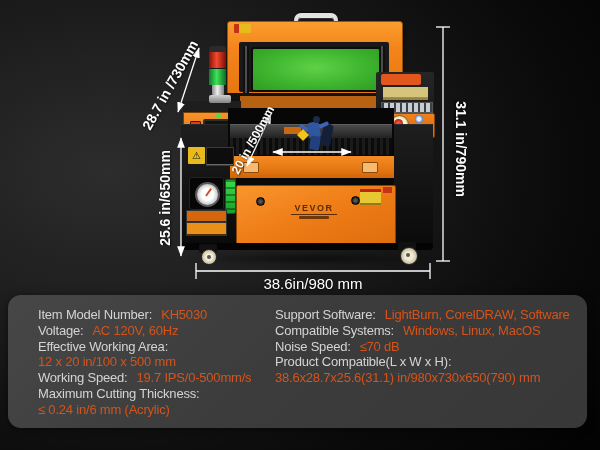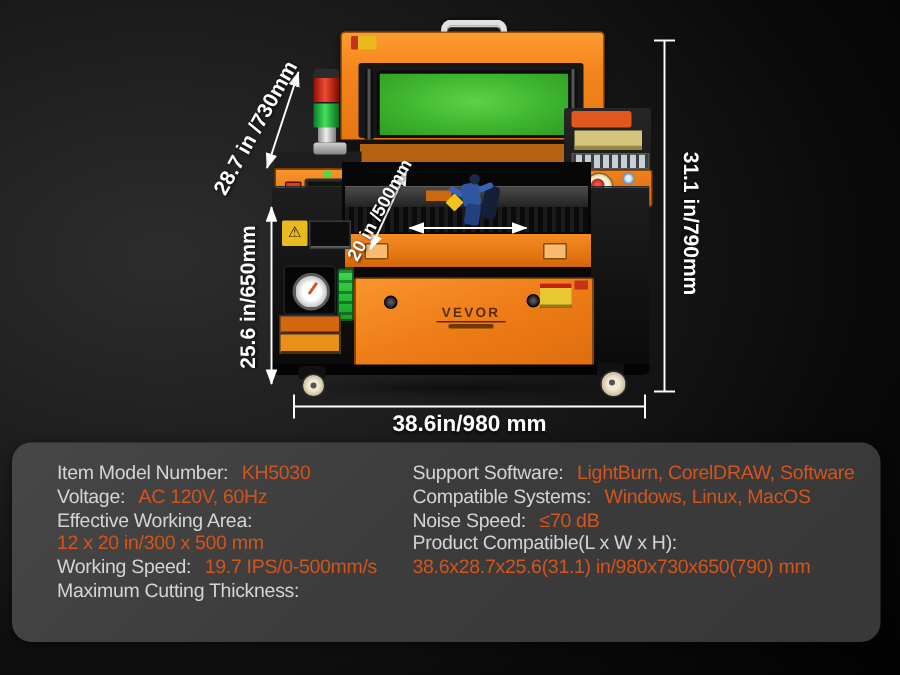--- a/index.html
+++ b/index.html
@@ -119,21 +119,21 @@
 
   
   .dimsvg{left:0;top:0;width:600px;height:300px;}
   .dim{position:absolute;color:#fff;white-space:nowrap;font-weight:700;
     text-shadow:0 1px 2px rgba(0,0,0,.8);}
   .d730{left:170px;top:85px;font-size:14px;transform:translate(-50%,-50%) rotate(-61deg);}
   .d650{left:165px;top:198px;font-size:14px;transform:translate(-50%,-50%) rotate(-90deg);}
   .d500{left:253px;top:140px;font-size:12px;transform:translate(-50%,-50%) rotate(-61deg);}
   .d300{left:312px;top:161px;font-size:12.5px;transform:translate(-50%,-50%);}
   .d790{left:461px;top:149px;font-size:14px;transform:translate(-50%,-50%) rotate(90deg);}
-  .d980{left:313px;top:283px;font-size:15px;transform:translate(-50%,-50%);font-weight:700;}
+  .d980{left:313px;top:283px;font-size:15px;transform:translate(-50%,-50%);font-weight:400;}
 
   
   .panel{left:8px;top:295px;width:579px;height:133px;border-radius:13px;
     background:linear-gradient(135deg,#474747 0%,#3c3c3c 45%,#383838 100%);
     box-shadow:0 2px 8px rgba(0,0,0,.5);}
   .col{position:absolute;top:12px;font-size:13px;line-height:15.8px;letter-spacing:-.2px;}
   .col-left{left:30px;}
   .col-right{left:267px;}
   .lbl{color:#d4d4d4;}
   .val{color:#d4541b;margin-left:9px;}
@@ -258,23 +258,24 @@
   <div class="dim d650">25.6 in/650mm</div>
   <div class="dim d500">20 in /500mm</div>
   <div class="dim d790">31.1 in/790mm</div>
   <div class="dim d980">38.6in/980 mm</div>
 
   <div class="abs panel">
     <div class="col col-left">
       <div><span class="lbl">Item Model Number:</span><span class="val">KH5030</span></div>
       <div><span class="lbl">Voltage:</span><span class="val">AC 120V, 60Hz</span></div>
       <div><span class="lbl">Effective Working Area:</span></div>
-      <div><span class="val solo">12 x 20 in/300 x 500 mm</span></div>
+      <div><span class="val solo">12 x 20 in/100 x 500 mm</span></div>
       <div><span class="lbl">Working Speed:</span><span class="val">19.7 IPS/0-500mm/s</span></div>
       <div><span class="lbl">Maximum Cutting Thickness:</span></div>
+      <div><span class="val solo">≤ 0.24 in/6 mm (Acrylic)</span></div>
     </div>
     <div class="col col-right">
       <div><span class="lbl">Support Software:</span><span class="val">LightBurn, CorelDRAW, Software</span></div>
       <div><span class="lbl">Compatible Systems:</span><span class="val">Windows, Linux, MacOS</span></div>
       <div><span class="lbl">Noise Speed:</span><span class="val">≤70 dB</span></div>
       <div><span class="lbl">Product Compatible(L x W x H):</span></div>
       <div><span class="val solo">38.6x28.7x25.6(31.1) in/980x730x650(790) mm</span></div>
     </div>
   </div>
 

